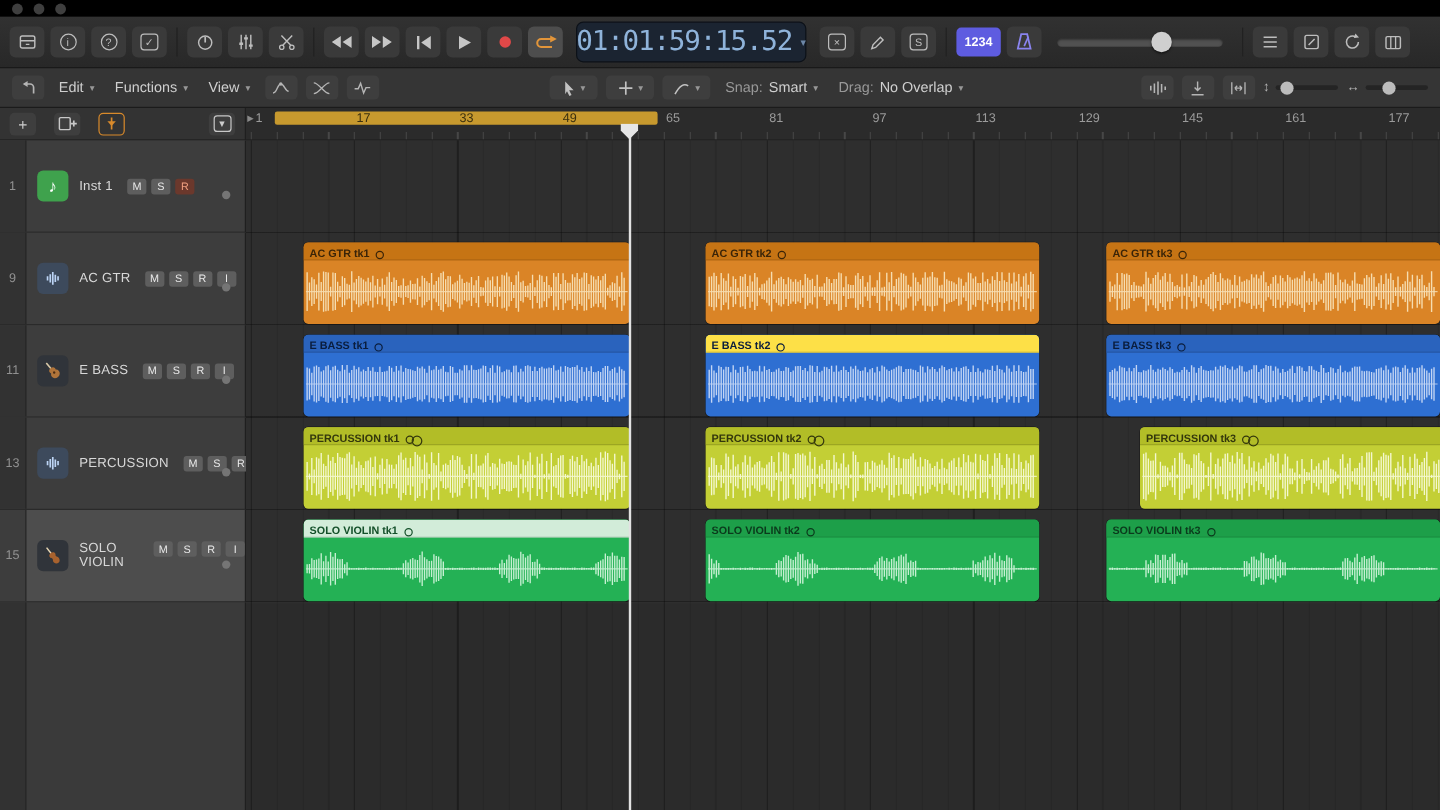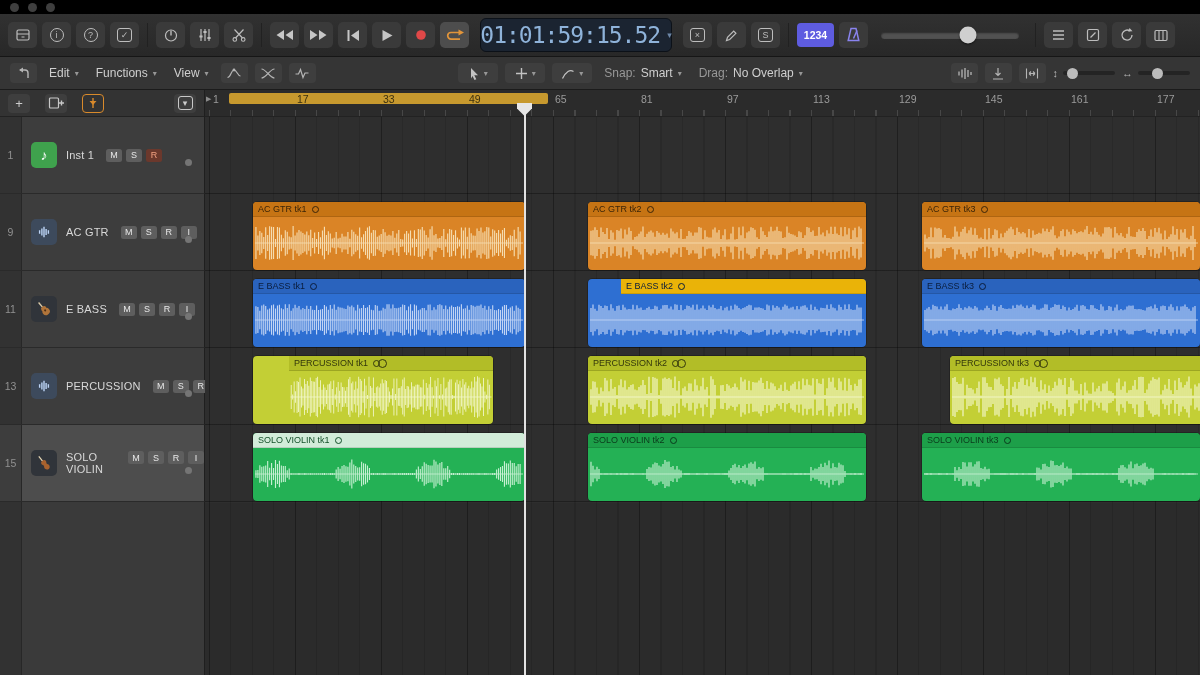--- a/index.html
+++ b/index.html
@@ -97,22 +97,22 @@
   .region-area{position:absolute;left:205px;top:117px;right:0;bottom:0;background-color:#2e2e2e;
     background-image:
       repeating-linear-gradient(90deg,rgba(0,0,0,.10) 0 1px,transparent 1px 21.5px),
       repeating-linear-gradient(90deg,rgba(0,0,0,.26) 0 1px,transparent 1px 86px);
     background-position:4px 0,4px 0}
   .lane-lines{position:absolute;left:0;right:0;top:0;height:386px;
     background:repeating-linear-gradient(180deg,transparent 0 76px,rgba(0,0,0,.32) 76px 77px)}
   .below-lanes{position:absolute;left:0;right:0;top:386px;bottom:0;background:rgba(0,0,0,.06)}
   .region{position:absolute;height:68px;border-radius:4px;overflow:hidden;
     box-shadow:0 0 0 .5px rgba(0,0,0,.45)}
-  .rhead{height:15px;display:flex;align-items:center;gap:5px;padding:0 5px;
-    font-size:9px;font-weight:normal;white-space:nowrap;border-bottom:1px solid rgba(0,0,0,.12)}
+  .rhead{height:15px;display:flex;align-items:flex-end;gap:5px;padding:0 5px;
+    font-size:9px;font-weight:bold;white-space:nowrap;border-bottom:1px solid rgba(0,0,0,.12)}
   .ring{width:7px;height:7px;border:1.1px solid currentColor;border-radius:50%;flex:none}
   .ring.stereo{position:relative;margin-right:5px}
   .ring.stereo::after{content:"";position:absolute;left:3.5px;top:-1.1px;width:7px;height:7px;
     border:1.1px solid currentColor;border-radius:50%}
   .wave{display:block;width:100%;height:52px}
 
   
   .playhead-line{position:absolute;left:524px;top:104px;width:1.5px;height:571px;background:#e2e2e2;z-index:6}
   .playhead-marker{position:absolute;left:517px;top:103px;width:15px;height:13px;background:#e6e6e6;
     clip-path:polygon(0 0,100% 0,100% 42%,50% 100%,0 42%);z-index:7}
@@ -536,41 +536,41 @@
       <div class="rhead" style="background: rgb(42, 99, 189); color: rgb(10, 29, 61);">
         <span>E BASS tk1</span>
         <span class="ring"></span>
       </div>
       <svg class="wave" viewBox="0 0 278 52" preserveAspectRatio="none" fill="none">
           <path d="M3 12.2L3 39.8M5 13.0L5 39.0M7 16.7L7 35.3M9 11.4L9 40.6M11 10.6L11 41.4M13 11.9L13 40.1M15 15.6L15 36.4M17 14.5L17 37.5M19 11.3L19 40.7M21 10.4L21 41.6M23 14.5L23 37.5M25 11.6L25 40.4M27 10.8L27 41.2M29 14.2L29 37.8M31 15.3L31 36.7M33 10.2L33 41.8M35 14.1L35 37.9M37 10.2L37 41.8M39 16.7L39 35.3M41 14.3L41 37.7M43 10.8L43 41.2M45 13.8L45 38.2M47 12.1L47 39.9M49 15.5L49 36.5M51 13.9L51 38.1M53 15.1L53 36.9M55 11.8L55 40.2M57 15.0L57 37.0M59 12.1L59 39.9M61 15.8L61 36.2M63 16.1L63 35.9M65 11.6L65 40.4M67 16.1L67 35.9M69 15.5L69 36.5M71 14.9L71 37.1M73 10.9L73 41.1M75 12.5L75 39.5M77 15.8L77 36.2M79 10.9L79 41.1M81 14.7L81 37.3M83 10.5L83 41.5M85 15.8L85 36.2M87 12.7L87 39.3M89 13.5L89 38.5M91 13.8L91 38.2M93 14.6L93 37.4M95 15.1L95 36.9M97 11.6L97 40.4M99 12.8L99 39.2M101 11.5L101 40.5M103 13.3L103 38.7M105 16.6L105 35.4M107 10.8L107 41.2M109 14.6L109 37.4M111 14.0L111 38.0M113 10.9L113 41.1M115 14.1L115 37.9M117 13.2L117 38.8M119 11.1L119 40.9M121 15.7L121 36.3M123 16.3L123 35.7M125 11.1L125 40.9M127 11.8L127 40.2M129 16.7L129 35.3M131 16.6L131 35.4M133 13.7L133 38.3M135 14.7L135 37.3M137 10.3L137 41.7M139 10.3L139 41.7M141 14.6L141 37.4M143 10.4L143 41.6M145 14.1L145 37.9M147 14.3L147 37.7M149 13.8L149 38.2M151 13.1L151 38.9M153 10.6L153 41.4M155 11.0L155 41.0M157 16.3L157 35.7M159 12.6L159 39.4M161 10.3L161 41.7M163 16.7L163 35.3M165 10.5L165 41.5M167 11.5L167 40.5M169 16.2L169 35.8M171 15.4L171 36.6M173 13.9L173 38.1M175 14.1L175 37.9M177 16.2L177 35.8M179 10.8L179 41.2M181 10.5L181 41.5M183 16.2L183 35.8M185 13.3L185 38.7M187 15.5L187 36.5M189 10.9L189 41.1M191 10.3L191 41.7M193 11.3L193 40.7M195 15.1L195 36.9M197 11.6L197 40.4M199 15.2L199 36.8M201 12.7L201 39.3M203 11.6L203 40.4M205 13.1L205 38.9M207 13.1L207 38.9M209 12.3L209 39.7M211 12.7L211 39.3M213 10.3L213 41.7M215 14.7L215 37.3M217 14.2L217 37.8M219 11.5L219 40.5M221 15.8L221 36.2M223 11.0L223 41.0M225 11.8L225 40.2M227 12.7L227 39.3M229 11.8L229 40.2M231 11.8L231 40.2M233 10.4L233 41.6M235 14.1L235 37.9M237 11.8L237 40.2M239 15.8L239 36.2M241 12.2L241 39.8M243 15.1L243 36.9M245 11.2L245 40.8M247 16.1L247 35.9M249 16.2L249 35.8M251 15.1L251 36.9M253 16.0L253 36.0M255 12.6L255 39.4M257 10.9L257 41.1M259 11.0L259 41.0M261 14.9L261 37.1M263 13.4L263 38.6M265 12.2L265 39.8M267 16.7L267 35.3M269 11.5L269 40.5M271 13.7L271 38.3M273 15.0L273 37.0" stroke="#c3d5f4" stroke-width="1.15"></path>
           <line x1="2" x2="276" y1="26" y2="26" stroke="#c3d5f4" stroke-width="1" opacity=".85"></line>
         </svg>
     </div>
     <div class="region" style="left: 383px; top: 162px; width: 278px; background: rgb(46, 111, 210);">
-      <div class="rhead" style="background: #eab308; color: rgb(10, 29, 61); margin-left: 33px;">
+      <div class="rhead" style="background: #fde047; color: rgb(10, 29, 61);">
         <span>E BASS tk2</span>
         <span class="ring"></span>
       </div>
       <svg class="wave" viewBox="0 0 278 52" preserveAspectRatio="none" fill="none">
           <path d="M3 14.1L3 37.9M5 10.4L5 41.6M7 14.8L7 37.2M9 16.7L9 35.3M11 10.7L11 41.3M13 11.9L13 40.1M15 14.0L15 38.0M17 11.6L17 40.4M19 11.9L19 40.1M21 16.2L21 35.8M23 10.3L23 41.7M25 14.2L25 37.8M27 16.7L27 35.3M29 11.9L29 40.1M31 11.6L31 40.4M33 15.9L33 36.1M35 10.8L35 41.2M37 13.5L37 38.5M39 15.4L39 36.6M41 15.0L41 37.0M43 15.3L43 36.7M45 10.7L45 41.3M47 15.5L47 36.5M49 11.2L49 40.8M51 14.3L51 37.7M53 13.6L53 38.4M55 15.9L55 36.1M57 15.8L57 36.2M59 13.9L59 38.1M61 12.8L61 39.2M63 15.2L63 36.8M65 15.0L65 37.0M67 11.8L67 40.2M69 12.5L69 39.5M71 16.0L71 36.0M73 14.8L73 37.2M75 11.3L75 40.7M77 10.9L77 41.1M79 10.9L79 41.1M81 14.4L81 37.6M83 12.6L83 39.4M85 15.4L85 36.6M87 10.3L87 41.7M89 10.8L89 41.2M91 16.0L91 36.0M93 10.9L93 41.1M95 16.2L95 35.8M97 14.9L97 37.1M99 11.6L99 40.4M101 12.0L101 40.0M103 13.6L103 38.4M105 10.8L105 41.2M107 15.8L107 36.2M109 10.5L109 41.5M111 15.6L111 36.4M113 14.3L113 37.7M115 11.5L115 40.5M117 14.4L117 37.6M119 16.1L119 35.9M121 11.4L121 40.6M123 13.3L123 38.7M125 10.7L125 41.3M127 14.0L127 38.0M129 15.2L129 36.8M131 14.7L131 37.3M133 12.0L133 40.0M135 16.2L135 35.8M137 13.8L137 38.2M139 12.7L139 39.3M141 16.4L141 35.6M143 11.7L143 40.3M145 15.4L145 36.6M147 10.6L147 41.4M149 11.7L149 40.3M151 14.0L151 38.0M153 15.2L153 36.8M155 14.1L155 37.9M157 13.2L157 38.8M159 12.0L159 40.0M161 10.7L161 41.3M163 11.2L163 40.8M165 16.1L165 35.9M167 13.5L167 38.5M169 13.5L169 38.5M171 13.3L171 38.7M173 14.1L173 37.9M175 14.5L175 37.5M177 16.1L177 35.9M179 10.5L179 41.5M181 11.6L181 40.4M183 16.4L183 35.6M185 11.3L185 40.7M187 13.8L187 38.2M189 11.9L189 40.1M191 13.5L191 38.5M193 15.7L193 36.3M195 12.8L195 39.2M197 10.6L197 41.4M199 11.8L199 40.2M201 14.5L201 37.5M203 13.6L203 38.4M205 12.8L205 39.2M207 15.6L207 36.4M209 12.0L209 40.0M211 15.3L211 36.7M213 12.6L213 39.4M215 11.7L215 40.3M217 11.3L217 40.7M219 13.4L219 38.6M221 15.9L221 36.1M223 10.5L223 41.5M225 15.9L225 36.1M227 12.8L227 39.2M229 15.3L229 36.7M231 16.5L231 35.5M233 13.8L233 38.2M235 14.0L235 38.0M237 14.3L237 37.7M239 10.8L239 41.2M241 15.1L241 36.9M243 10.3L243 41.7M245 13.6L245 38.4M247 14.2L247 37.8M249 16.5L249 35.5M251 10.8L251 41.2M253 13.0L253 39.0M255 15.7L255 36.3M257 10.4L257 41.6M259 15.1L259 36.9M261 10.3L261 41.7M263 15.2L263 36.8M265 15.9L265 36.1M267 15.7L267 36.3M269 10.8L269 41.2M271 13.4L271 38.6M273 13.6L273 38.4" stroke="#c3d5f4" stroke-width="1.15"></path>
           <line x1="2" x2="276" y1="26" y2="26" stroke="#c3d5f4" stroke-width="1" opacity=".85"></line>
         </svg>
     </div>
     <div class="region" style="left: 717px; top: 162px; width: 278px; background: rgb(46, 111, 210);">
       <div class="rhead" style="background: rgb(42, 99, 189); color: rgb(10, 29, 61);">
         <span>E BASS tk3</span>
         <span class="ring"></span>
       </div>
       <svg class="wave" viewBox="0 0 278 52" preserveAspectRatio="none" fill="none">
           <path d="M3 15.9L3 36.1M5 14.4L5 37.6M7 13.0L7 39.0M9 15.4L9 36.6M11 10.8L11 41.2M13 12.0L13 40.0M15 12.4L15 39.6M17 15.3L17 36.7M19 12.5L19 39.5M21 15.4L21 36.6M23 12.6L23 39.4M25 10.2L25 41.8M27 15.9L27 36.1M29 16.2L29 35.8M31 14.6L31 37.4M33 15.0L33 37.0M35 14.0L35 38.0M37 10.2L37 41.8M39 14.1L39 37.9M41 15.8L41 36.2M43 13.2L43 38.8M45 14.2L45 37.8M47 12.2L47 39.8M49 13.6L49 38.4M51 14.8L51 37.2M53 12.1L53 39.9M55 13.5L55 38.5M57 16.6L57 35.4M59 15.8L59 36.2M61 16.3L61 35.7M63 14.3L63 37.7M65 11.8L65 40.2M67 14.1L67 37.9M69 16.1L69 35.9M71 10.4L71 41.6M73 12.0L73 40.0M75 16.7L75 35.3M77 12.7L77 39.3M79 10.9L79 41.1M81 14.1L81 37.9M83 14.7L83 37.3M85 15.1L85 36.9M87 14.5L87 37.5M89 14.8L89 37.2M91 11.6L91 40.4M93 13.9L93 38.1M95 10.8L95 41.2M97 11.6L97 40.4M99 10.4L99 41.6M101 12.6L101 39.4M103 14.0L103 38.0M105 11.5L105 40.5M107 14.2L107 37.8M109 12.9L109 39.1M111 10.6L111 41.4M113 11.2L113 40.8M115 15.5L115 36.5M117 15.7L117 36.3M119 14.6L119 37.4M121 13.7L121 38.3M123 10.3L123 41.7M125 10.4L125 41.6M127 16.1L127 35.9M129 13.7L129 38.3M131 12.9L131 39.1M133 10.2L133 41.8M135 11.1L135 40.9M137 10.7L137 41.3M139 15.0L139 37.0M141 11.5L141 40.5M143 13.0L143 39.0M145 16.6L145 35.4M147 13.4L147 38.6M149 16.1L149 35.9M151 14.9L151 37.1M153 13.2L153 38.8M155 10.7L155 41.3M157 16.8L157 35.2M159 11.5L159 40.5M161 11.1L161 40.9M163 12.2L163 39.8M165 15.1L165 36.9M167 15.6L167 36.4M169 10.9L169 41.1M171 11.2L171 40.8M173 14.2L173 37.8M175 14.9L175 37.1M177 16.0L177 36.0M179 10.2L179 41.8M181 12.6L181 39.4M183 16.6L183 35.4M185 16.0L185 36.0M187 12.1L187 39.9M189 12.8L189 39.2M191 16.7L191 35.3M193 13.6L193 38.4M195 10.6L195 41.4M197 16.3L197 35.7M199 14.9L199 37.1M201 16.3L201 35.7M203 15.6L203 36.4M205 12.5L205 39.5M207 11.5L207 40.5M209 11.7L209 40.3M211 11.4L211 40.6M213 15.0L213 37.0M215 15.3L215 36.7M217 15.0L217 37.0M219 15.3L219 36.7M221 15.9L221 36.1M223 16.5L223 35.5M225 13.4L225 38.6M227 13.0L227 39.0M229 12.2L229 39.8M231 14.6L231 37.4M233 10.6L233 41.4M235 13.9L235 38.1M237 16.7L237 35.3M239 12.3L239 39.7M241 11.4L241 40.6M243 12.1L243 39.9M245 16.0L245 36.0M247 12.4L247 39.6M249 10.3L249 41.7M251 13.2L251 38.8M253 16.6L253 35.4M255 12.2L255 39.8M257 16.4L257 35.6M259 12.6L259 39.4M261 12.3L261 39.7M263 10.4L263 41.6M265 13.0L265 39.0M267 14.7L267 37.3M269 16.7L269 35.3M271 13.2L271 38.8M273 12.1L273 39.9" stroke="#c3d5f4" stroke-width="1.15"></path>
           <line x1="2" x2="276" y1="26" y2="26" stroke="#c3d5f4" stroke-width="1" opacity=".85"></line>
         </svg>
     </div>
 
-    <div class="region" style="left: 48px; top: 239px; width: 240px; background: rgb(195, 207, 53); padding-left: 36px;">
+    <div class="region" style="left: 48px; top: 239px; width: 272px; background: rgb(195, 207, 53);">
       <div class="rhead" style="background: rgb(178, 189, 39); color: rgb(51, 55, 12);">
         <span>PERCUSSION tk1</span>
         <span class="ring stereo"></span>
       </div>
       <svg class="wave" viewBox="0 0 278 52" preserveAspectRatio="none" fill="none">
           <path d="M3 14.0L3 38.0M5 23.5L5 28.5M7 10.6L7 41.4M9 20.3L9 31.7M11 10.1L11 41.9M13 11.1L13 40.9M15 6.6L15 45.4M17 15.5L17 36.5M19 17.4L19 34.6M21 8.0L21 44.0M23 12.9L23 39.1M25 9.9L25 42.1M27 14.8L27 37.2M29 6.6L29 45.4M31 9.9L31 42.1M33 10.4L33 41.6M35 10.8L35 41.2M37 7.1L37 44.9M39 5.8L39 46.2M41 16.0L41 36.0M43 9.2L43 42.8M45 18.8L45 33.2M47 13.5L47 38.5M49 16.4L49 35.6M51 18.9L51 33.1M53 13.4L53 38.6M55 12.8L55 39.2M57 10.3L57 41.7M59 18.1L59 33.9M61 9.4L61 42.6M63 23.4L63 28.6M65 16.3L65 35.7M67 11.0L67 41.0M69 19.7L69 32.3M71 11.6L71 40.4M73 16.1L73 35.9M75 16.2L75 35.8M77 19.7L77 32.3M79 15.9L79 36.1M81 8.3L81 43.7M83 6.1L83 45.9M85 12.2L85 39.8M87 10.5L87 41.5M89 18.7L89 33.3M91 10.6L91 41.4M93 17.6L93 34.4M95 5.7L95 46.3M97 7.9L97 44.1M99 9.7L99 42.3M101 20.3L101 31.7M103 7.7L103 44.3M105 14.5L105 37.5M107 24.1L107 27.9M109 5.8L109 46.2M111 14.9L111 37.1M113 16.7L113 35.3M115 6.5L115 45.5M117 21.9L117 30.1M119 16.3L119 35.7M121 15.2L121 36.8M123 16.5L123 35.5M125 12.4L125 39.6M127 8.3L127 43.7M129 12.3L129 39.7M131 9.1L131 42.9M133 10.1L133 41.9M135 16.3L135 35.7M137 20.6L137 31.4M139 23.9L139 28.1M141 17.6L141 34.4M143 7.4L143 44.6M145 22.9L145 29.1M147 7.6L147 44.4M149 17.2L149 34.8M151 17.0L151 35.0M153 15.3L153 36.7M155 8.6L155 43.4M157 6.5L157 45.5M159 18.0L159 34.0M161 14.9L161 37.1M163 15.4L163 36.6M165 18.5L165 33.5M167 11.3L167 40.7M169 15.3L169 36.7M171 15.6L171 36.4M173 13.8L173 38.2M175 13.4L175 38.6M177 13.8L177 38.2M179 16.3L179 35.7M181 16.5L181 35.5M183 8.4L183 43.6M185 23.8L185 28.2M187 12.0L187 40.0M189 16.8L189 35.2M191 13.3L191 38.7M193 6.1L193 45.9M195 16.3L195 35.7M197 24.6L197 27.4M199 9.6L199 42.4M201 15.2L201 36.8M203 7.1L203 44.9M205 24.2L205 27.8M207 13.1L207 38.9M209 23.5L209 28.5M211 6.4L211 45.6M213 17.6L213 34.4M215 16.4L215 35.6M217 10.7L217 41.3M219 8.6L219 43.4M221 8.2L221 43.8M223 24.0L223 28.0M225 24.7L225 27.3M227 11.4L227 40.6M229 8.8L229 43.2M231 13.3L231 38.7M233 9.8L233 42.2M235 16.4L235 35.6M237 8.1L237 43.9M239 13.4L239 38.6M241 11.3L241 40.7M243 17.3L243 34.7M245 14.7L245 37.3M247 17.6L247 34.4M249 10.5L249 41.5M251 16.4L251 35.6M253 5.9L253 46.1M255 10.4L255 41.6M257 5.3L257 46.7M259 6.5L259 45.5M261 12.5L261 39.5M263 15.5L263 36.5M265 7.1L265 44.9M267 20.4L267 31.6M269 23.7L269 28.3M271 8.6L271 43.4M273 13.8L273 38.2" stroke="#f4f8cf" stroke-width="1.15"></path>
           <line x1="2" x2="276" y1="26" y2="26" stroke="#f4f8cf" stroke-width="1" opacity=".85"></line>
         </svg>
     </div>
     <div class="region" style="left: 383px; top: 239px; width: 278px; background: rgb(195, 207, 53);">

